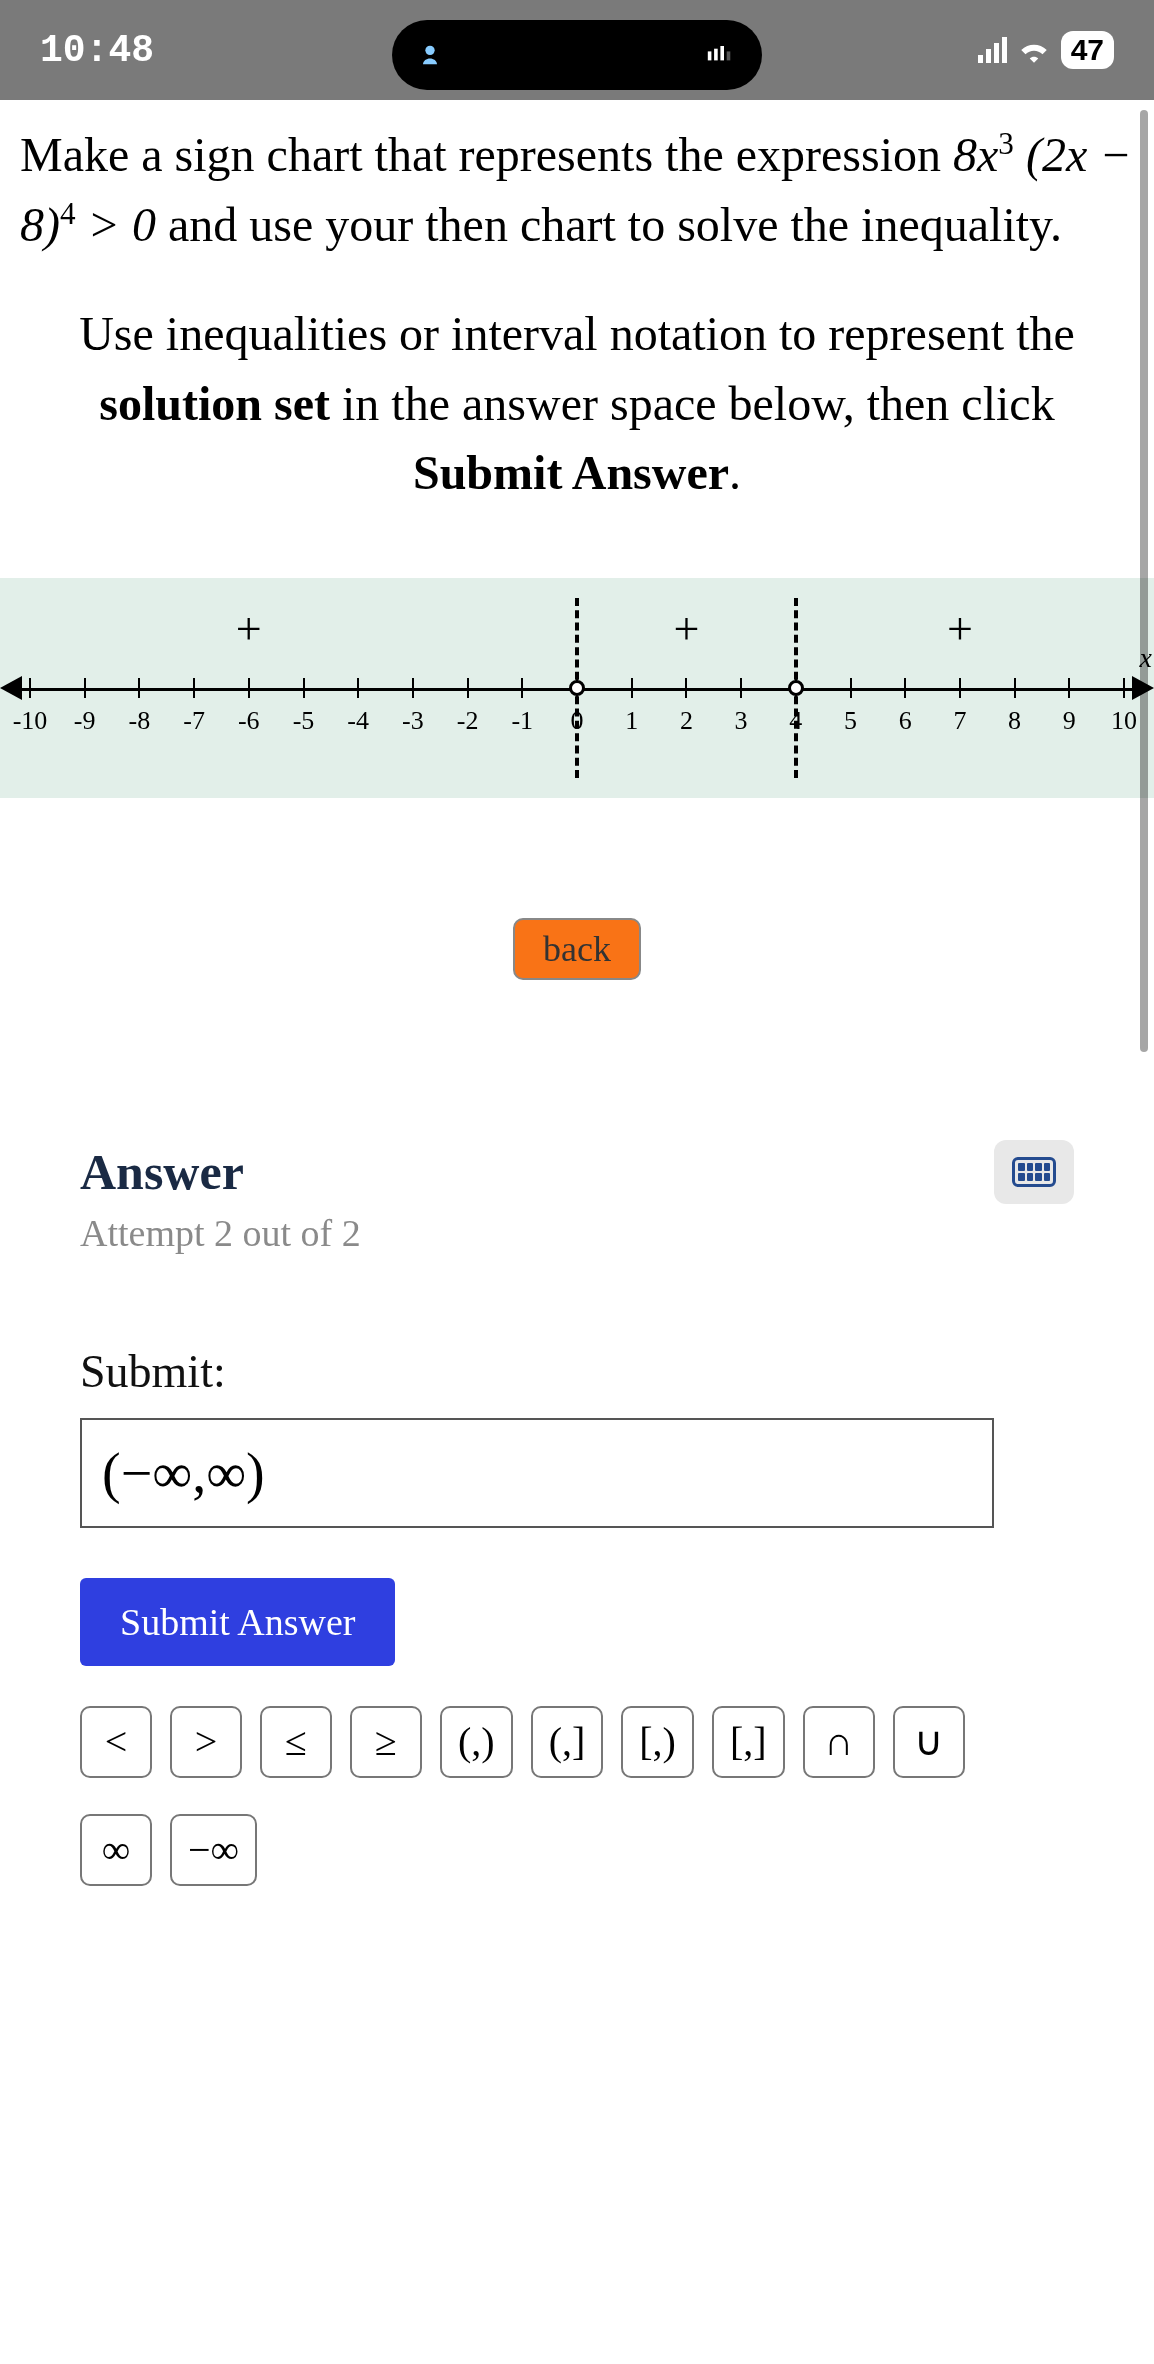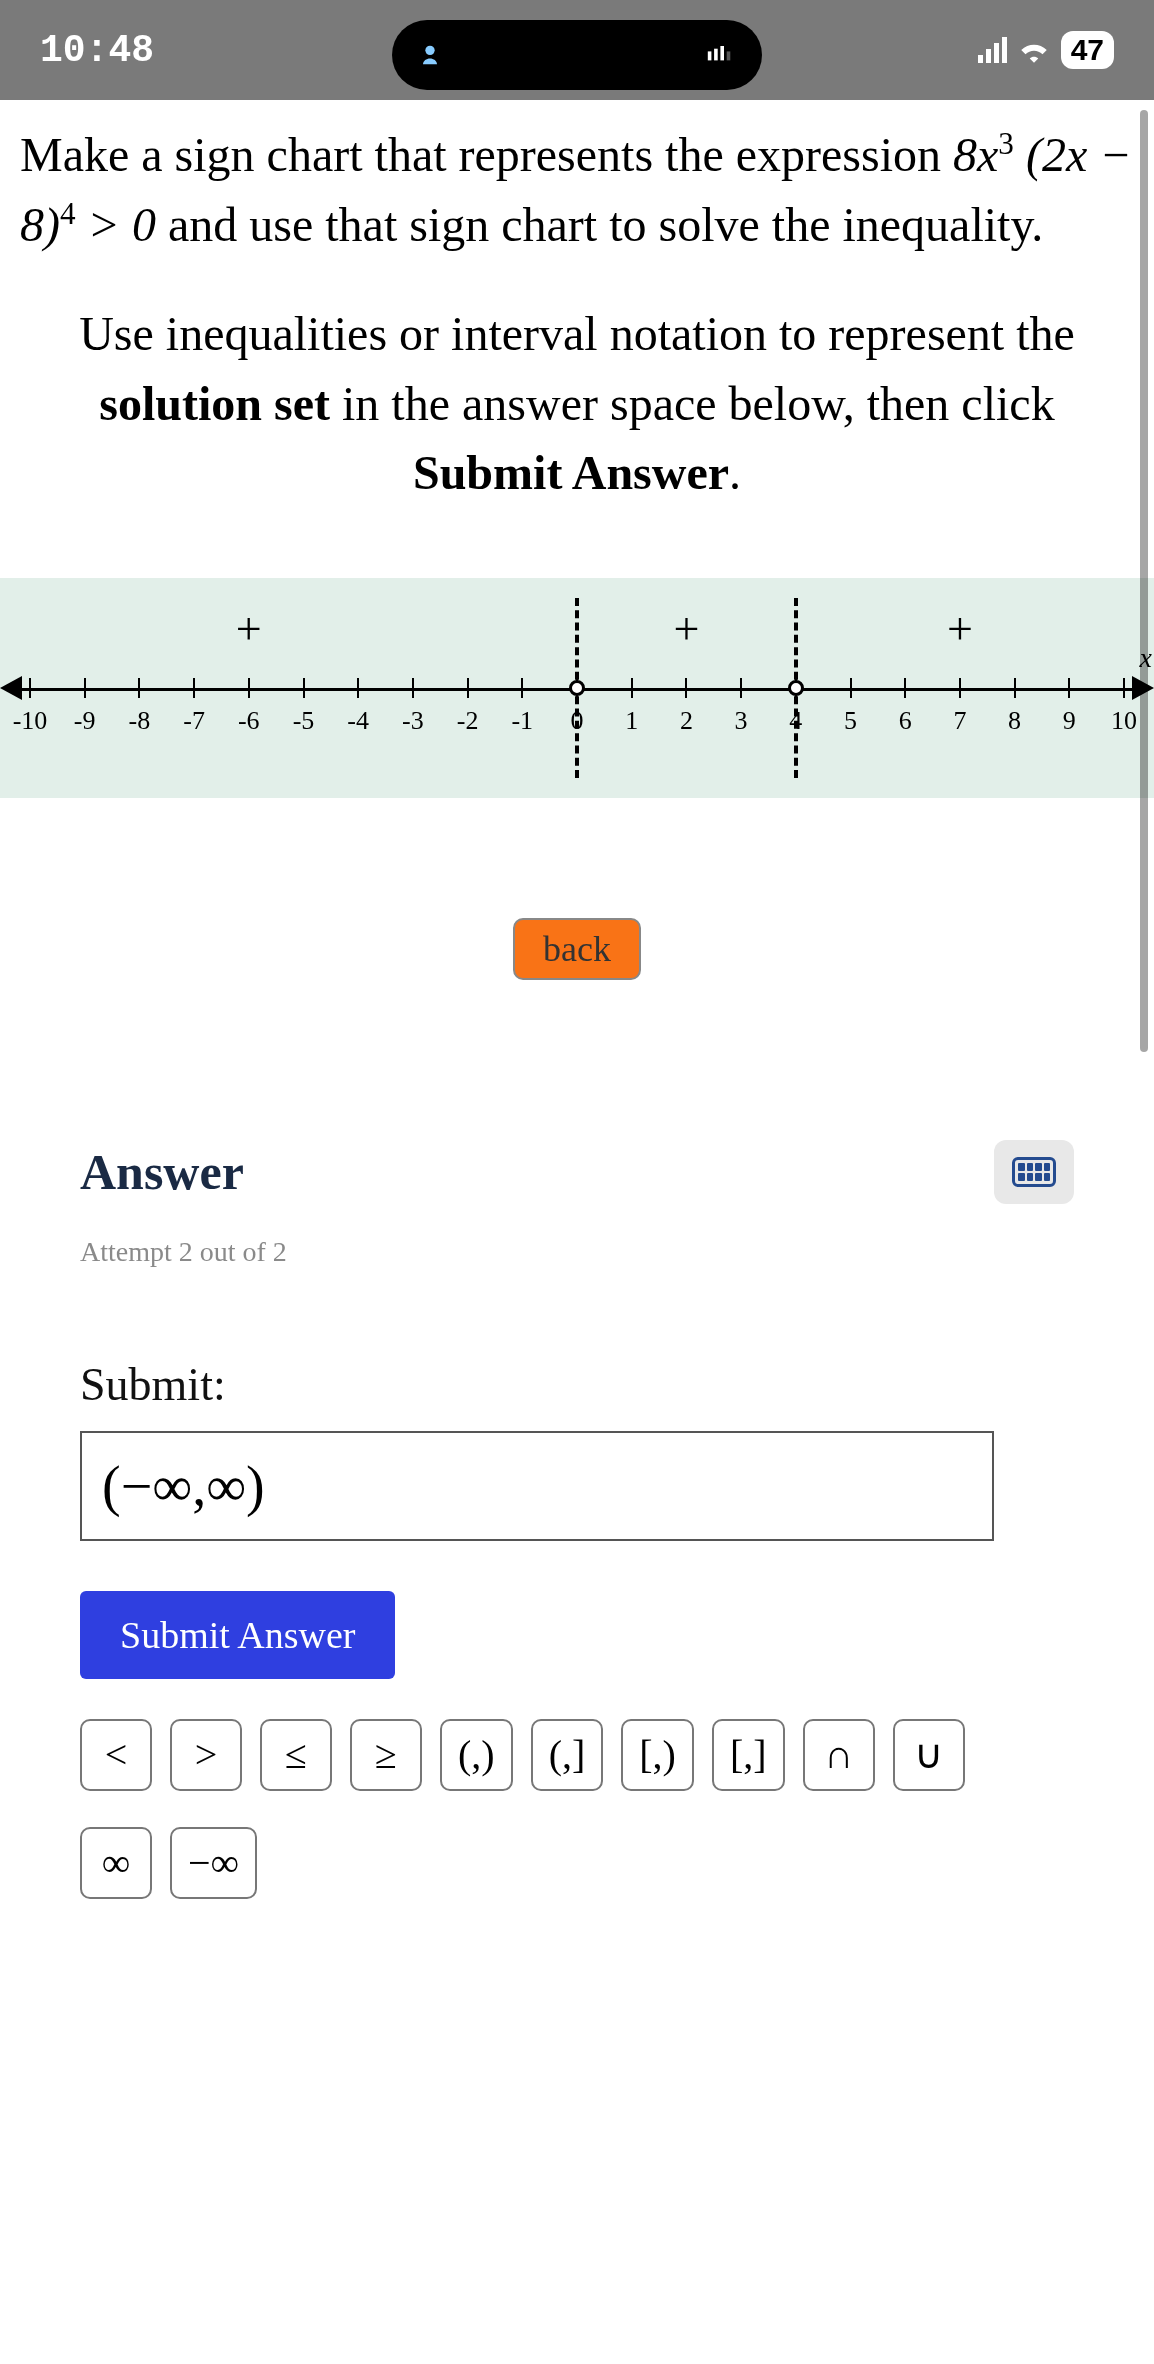--- a/index.html
+++ b/index.html
@@ -140,21 +140,21 @@
   .keypad-btn {
     width:80px; height:64px; background:#e8e8e8; border-radius:12px;
     display:flex; align-items:center; justify-content:center;
   }
   .keypad-inner {
     width:44px; height:30px; border:3px solid #244b8f; border-radius:6px;
     display:grid; grid-template-columns:repeat(4,1fr); grid-template-rows:repeat(2,1fr);
     gap:2px; padding:3px;
   }
   .keypad-inner span{ background:#244b8f; border-radius:1px;}
-  .attempt-text { font-size:28px; color:#8a8a8a; margin-top:32px; font-family:Georgia,serif;}
+  .attempt-text { font-size:38px; color:#8a8a8a; margin-top:7px; font-family:Georgia,serif;}
   .answer-label { font-size:46px; margin-top:90px; font-family:Georgia,serif; color:#111;}
   .answer-input-box {
     margin-top:20px;
     border:2px solid #555;
     width:92%;
     height:110px;
     display:flex;
     align-items:center;
     padding:0 20px;
     font-size:56px;
@@ -214,21 +214,21 @@
       </svg>
     <div class="battery-badge">47</div>
   </div>
 </div>
 
 <div class="content-wrapper">
 
   <div class="question-block">
     <span>Make a sign chart that represents the expression </span>
     <span class="math">8<span style="font-style:italic">x</span><span class="sup">3</span> (2<span style="font-style:italic">x</span> − 8)<span class="sup">4</span> &gt; 0</span>
-    <span> and use that sign chart to solve the inequality.</span>
+    <span> and use your then chart to solve the inequality.</span>
   </div>
 
   <div class="instructions">
     <span>Use inequalities or interval notation to represent the </span><b>solution set</b><span> in the answer space below, then click </span><b>Submit Answer</b><span>.</span>
   </div>
 
   <div class="numberline-region">
     <div class="nl-axis"></div>
     <div class="nl-arrow-left"></div>
     <div class="nl-arrow-right"></div>

